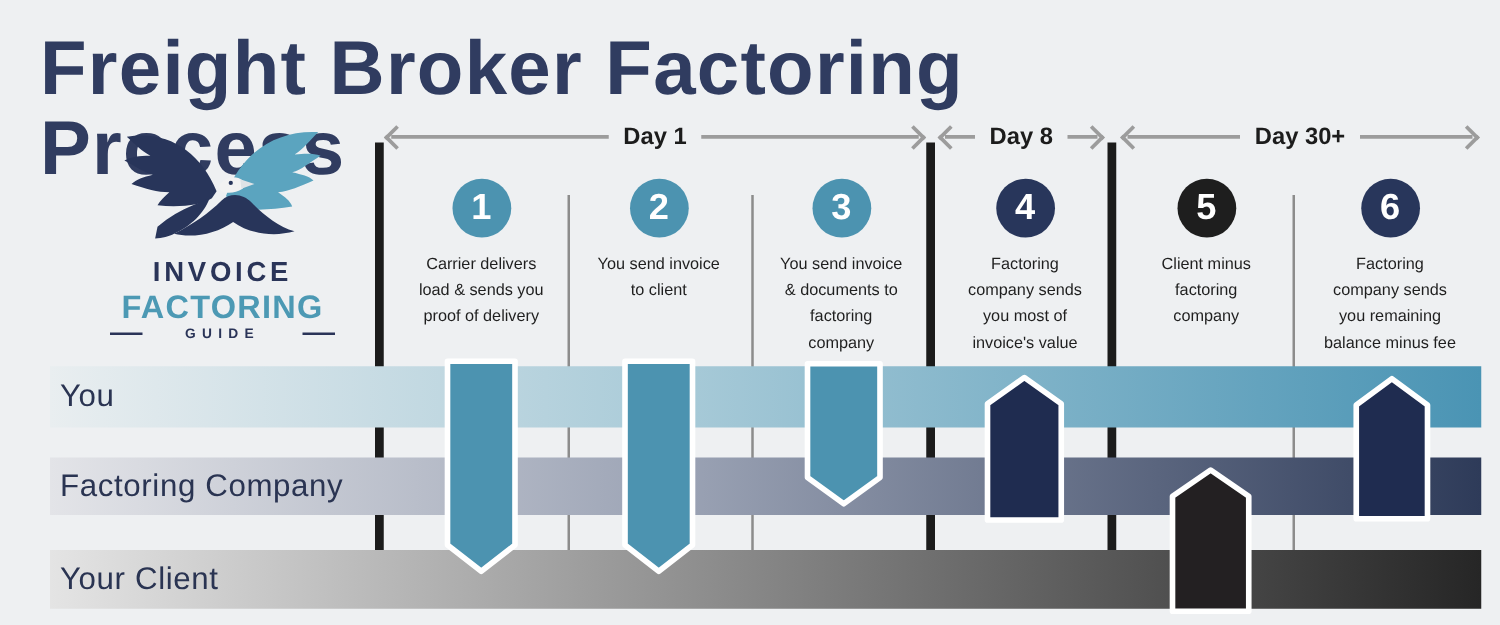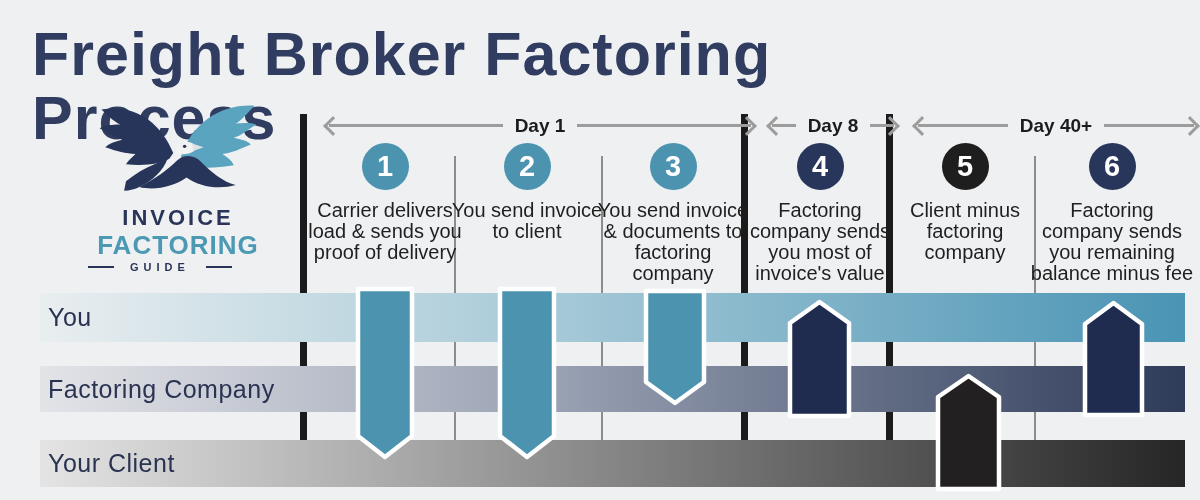--- a/index.html
+++ b/index.html
@@ -10,51 +10,51 @@
   
   .title{
     position:absolute;top:22px;left:0;width:964px;text-align:left;
     font-size:61px;font-weight:bold;letter-spacing:1px;color:#303c60;line-height:64px;padding-left:32px;
   }
   
   .logo{position:absolute;left:88px;top:100px;width:180px;text-align:center;}
   .logo svg{display:block;margin:0 auto;}
   .logo-l1{font-size:22px;font-weight:bold;color:#2a3458;letter-spacing:3px;line-height:28px;}
   .logo-l2{font-size:26px;font-weight:bold;color:#4c99b4;letter-spacing:1px;line-height:27px;}
-  .logo-l3{display:flex;align-items:center;justify-content:flex-start;gap:16px;margin-top:2px;}
+  .logo-l3{display:flex;align-items:center;justify-content:space-between;gap:16px;margin-top:2px;}
   .logo-l3 .dash{width:26px;height:2px;background:#2a3458;}
   .logo-l3 .gtxt{font-size:11px;font-weight:bold;color:#2a3458;letter-spacing:5px;}
   
   .divider{position:absolute;top:114px;width:7px;height:328px;background:#1b1b1b;z-index:1;}
   .div-1{left:300px;} .div-2{left:741px;} .div-3{left:886px;}
   
   .sep{position:absolute;top:156px;width:2px;height:286px;background:#8c8c8c;z-index:1;}
   .sep-1{left:454px;} .sep-2{left:601px;} .sep-3{left:1034px;}
   
-  .dayrange{position:absolute;top:114px;height:22px;z-index:4;margin-left:16px;}
+  .dayrange{position:absolute;top:98px;height:22px;z-index:4;}
   .dr-1{left:308px;width:432px;} .dr-2{left:751px;width:132px;} .dr-3{left:897px;width:286px;}
   .dayrange .hline{position:absolute;left:5px;right:5px;top:10px;height:3px;background:#9c9c9c;}
   .chev{position:absolute;top:5px;width:11px;height:11px;border-left:3px solid #9c9c9c;border-bottom:3px solid #9c9c9c;}
   .chev.cl{left:2px;transform:rotate(45deg);}
   .chev.cr{right:2px;transform:rotate(225deg);}
   .dlabel{
     position:relative;display:block;margin:0 auto;width:max-content;z-index:2;
     background:#eef0f2;padding:0 12px;font-size:19px;font-weight:bold;color:#1c1c1c;line-height:23px;
   }
   
   .step{position:absolute;top:143px;width:180px;z-index:4;text-align:center;}
   .st-1{left:295px;} .st-2{left:437px;} .st-3{left:583px;}
   .st-4{left:730px;} .st-5{left:875px;} .st-6{left:1022px;}
   .circle{
     width:47px;height:47px;border-radius:50%;margin:0 auto;
     display:flex;align-items:center;justify-content:center;
     color:#ffffff;font-size:29px;font-weight:bold;
   }
   .step-text{
-    margin-top:10px;white-space:pre-line;font-size:20px;line-height:21px;color:#1f1f1f;
+    margin-top:10px;white-space:pre-line;font-size:13px;line-height:21px;color:#1f1f1f;
   }
   
   .lane{position:absolute;left:40px;width:1145px;z-index:2;display:flex;align-items:center;}
   .lane-you{top:293px;height:49px;background:linear-gradient(90deg,#e9eef0 0%,#abccd9 42%,#4a94b4 100%);}
   .lane-fc{top:366px;height:46px;background:linear-gradient(90deg,#e3e4e8 0%,#99a1b3 45%,#2e3b59 100%);}
   .lane-yc{top:440px;height:47px;background:linear-gradient(90deg,#e4e4e4 0%,#8f8f8f 45%,#262626 100%);}
   .lane-label{
     position:relative;z-index:3;padding-left:8px;
     font-size:25px;font-weight:normal;color:#2a3452;letter-spacing:0.5px;
   }
@@ -102,21 +102,21 @@
   <div class="dayrange dr-2">
     <div class="hline"></div>
     <span class="chev cl"></span>
     <span class="chev cr"></span>
     <span class="dlabel">Day 8</span>
   </div>
   <div class="dayrange dr-3">
     <div class="hline"></div>
     <span class="chev cl"></span>
     <span class="chev cr"></span>
-    <span class="dlabel">Day 40+</span>
+    <span class="dlabel">Day 30+</span>
   </div>
 
   <div class="step st-1">
     <div class="circle" style="background: rgb(76, 147, 176);">1</div>
     <div class="step-text">Carrier delivers
 load &amp; sends you
 proof of delivery</div>
   </div>
   <div class="step st-2">
     <div class="circle" style="background: rgb(76, 147, 176);">2</div>

